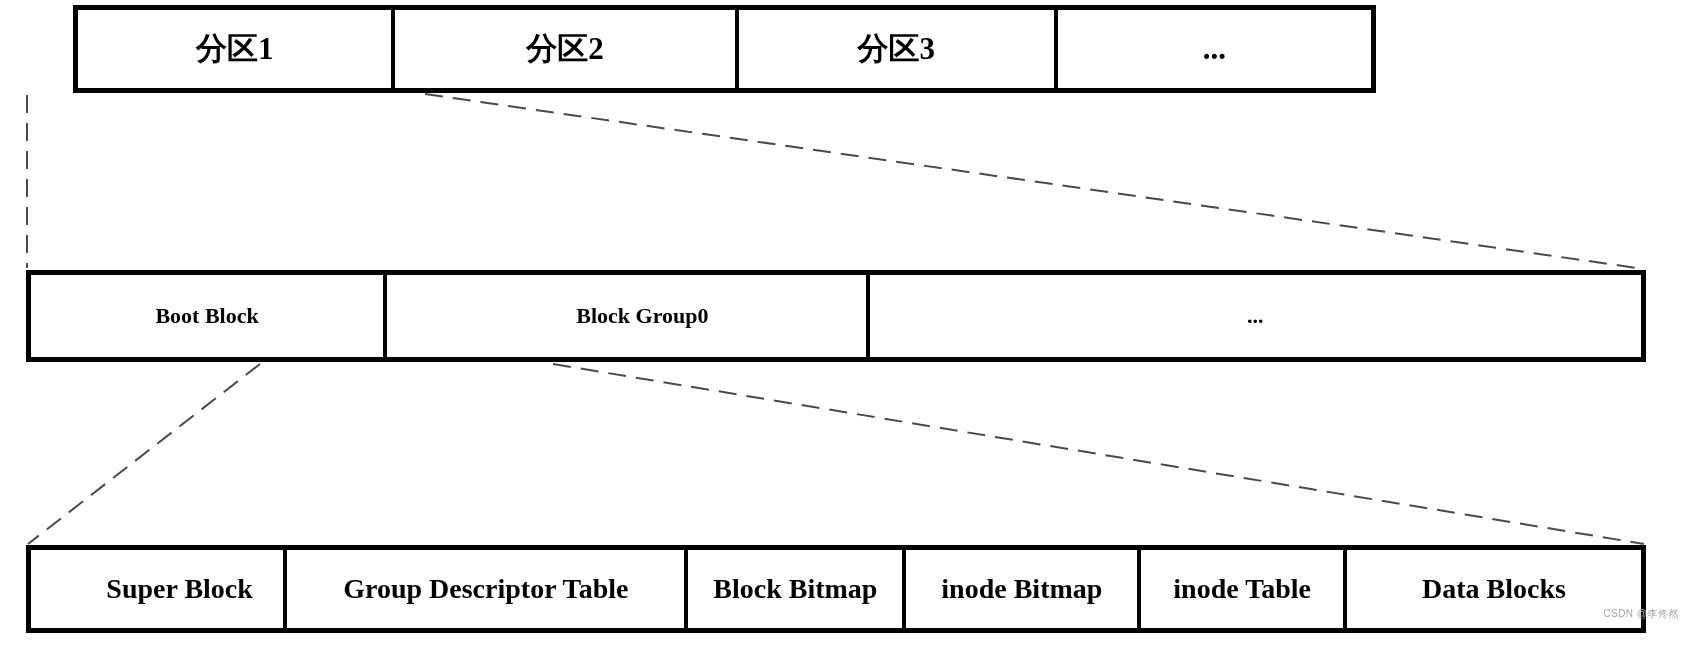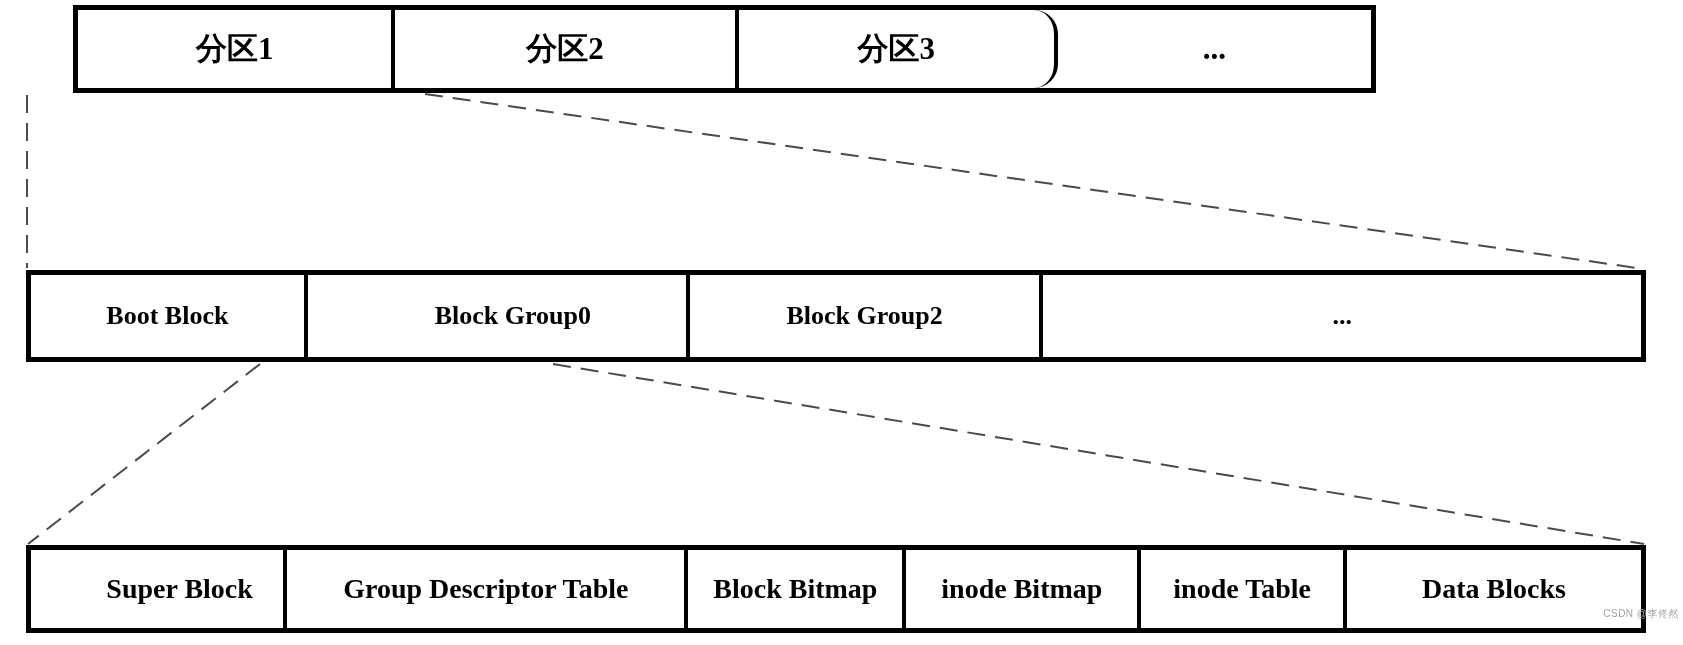--- a/index.html
+++ b/index.html
@@ -64,27 +64,27 @@
     justify-content: center;
     border-right: 4px solid #000000;
     font-weight: bold;
     color: #000000;
     white-space: nowrap;
     overflow: hidden;
   }
   .cell:last-child { border-right: none; }
 
   .row-partitions .cell { font-size: 31px; }
-  .row-blockgroups .cell { font-size: 26px; }
+  .row-blockgroups .cell { font-size: 22px; }
   .row-detail .cell { font-size: 28px; }
 
   
   .r1c0 { flex: 397 0 0; }
   .r1c1 { flex: 430 0 0; }
-  .r1c2 { flex: 399 0 0; border-radius: 24px; }
+  .r1c2 { flex: 399 0 0; }
   .r1c3 { flex: 397 0 0; }
 
   .r2c0 { flex: 231 0 0; }
   .r2c1 { flex: 293 0 0; padding-left: 32px; }
   .r2c2 { flex: 291 0 0; }
   .r2c3 { flex: 296 0 0; }
   .r2c4 { flex: 506 0 0; }
 
   .r3c0 { flex: 217 0 0; padding-left: 45px; }
   .r3c1 { flex: 416 0 0; }
@@ -118,21 +118,20 @@
   <div class="row row-partitions">
     <div class="cell r1c0">分区1</div>
     <div class="cell r1c1">分区2</div>
     <div class="cell r1c2">分区3</div>
     <div class="cell r1c3">...</div>
   </div>
 
   <div class="row row-blockgroups">
     <div class="cell r2c0">Boot Block</div>
     <div class="cell r2c1">Block Group0</div>
-    <div class="cell r2c3">Block Group2</div>
     <div class="cell r2c4">...</div>
   </div>
 
   <div class="row row-detail">
     <div class="cell r3c0">Super Block</div>
     <div class="cell r3c1">Group Descriptor Table</div>
     <div class="cell r3c2">Block Bitmap</div>
     <div class="cell r3c3">inode Bitmap</div>
     <div class="cell r3c4">inode Table</div>
     <div class="cell r3c5">Data Blocks</div>

